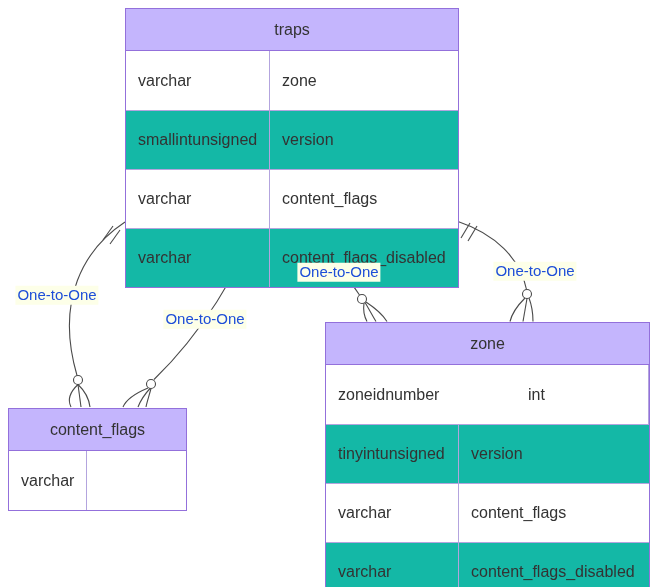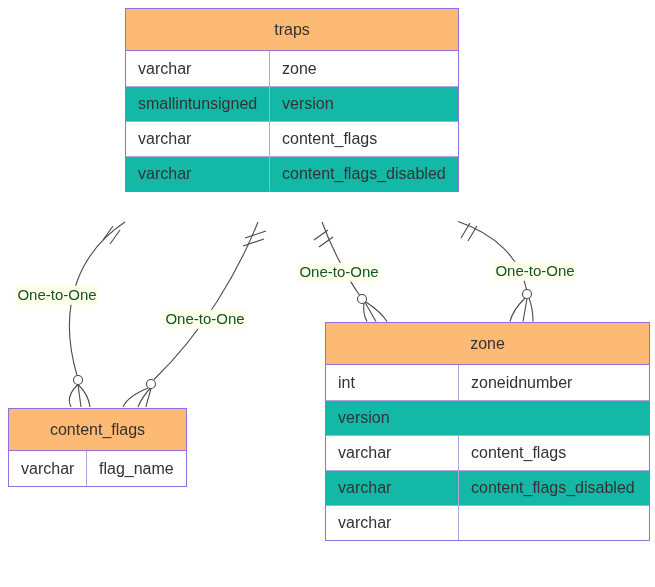--- a/index.html
+++ b/index.html
@@ -17,27 +17,27 @@
   .entity{
     position:absolute;
     box-sizing:border-box;
     border:1px solid #9370DB;
     background:#ffffff;
     font-size:16px;
   }
   .e-header{
     box-sizing:border-box;
     height:42px;
-    background:#fdba74;
+    background:#c4b5fd;
     border-bottom:1px solid #9370DB;
     display:flex;align-items:center;justify-content:center;
   }
   .e-row{
     box-sizing:border-box;
-    height:35px;
+    height:59px;
     display:flex;
     background:#ffffff;
   }
   .e-row + .e-row{border-top:1px solid #b3a4de;}
   .e-row.alt{background:#14b8a6;}
   .cell{
     box-sizing:border-box;
     display:flex;align-items:center;
     padding-left:12px;
     overflow:hidden;white-space:nowrap;
@@ -47,21 +47,21 @@
   #traps{left:125px;top:8px;width:334px;}
   #traps .cell.type{width:144px;}
   #content_flags{left:8px;top:408px;width:179px;}
   #content_flags .cell.type{width:78px;}
   #zone{left:325px;top:322px;width:325px;}
   #zone .cell.type{width:133px;}
   .rel-label{
     position:absolute;
     transform:translate(-50%,-50%);
     background:#fdffe8;
-    color:#14532d;
+    color:#1d4ed8;
     font-size:15px;
     line-height:1.1;
     padding:1px 2px;
     white-space:nowrap;
   }
   #rel-label-0{left:57px;top:295px;}
   #rel-label-1{left:205px;top:319px;}
   #rel-label-2{left:339px;top:272px;}
   #rel-label-3{left:535px;top:271px;}
 </style>
@@ -130,31 +130,31 @@
     <div class="e-row alt">
       <div class="cell type">varchar</div>
       <div class="cell name">content_flags_disabled</div>
     </div>
   </div>
 
   <div class="entity" id="content_flags">
     <div class="e-header">content_flags</div>
     <div class="e-row">
       <div class="cell type">varchar</div>
-      <div class="cell name">flag_name</div>
     </div>
   </div>
 
   <div class="entity" id="zone">
     <div class="e-header">zone</div>
     <div class="e-row">
+      <div class="cell name">zoneidnumber</div>
       <div class="cell type">int</div>
-      <div class="cell name">zoneidnumber</div>
     </div>
     <div class="e-row alt">
+      <div class="cell type">tinyintunsigned</div>
       <div class="cell name">version</div>
     </div>
     <div class="e-row">
       <div class="cell type">varchar</div>
       <div class="cell name">content_flags</div>
     </div>
     <div class="e-row alt">
       <div class="cell type">varchar</div>
       <div class="cell name">content_flags_disabled</div>
     </div>

